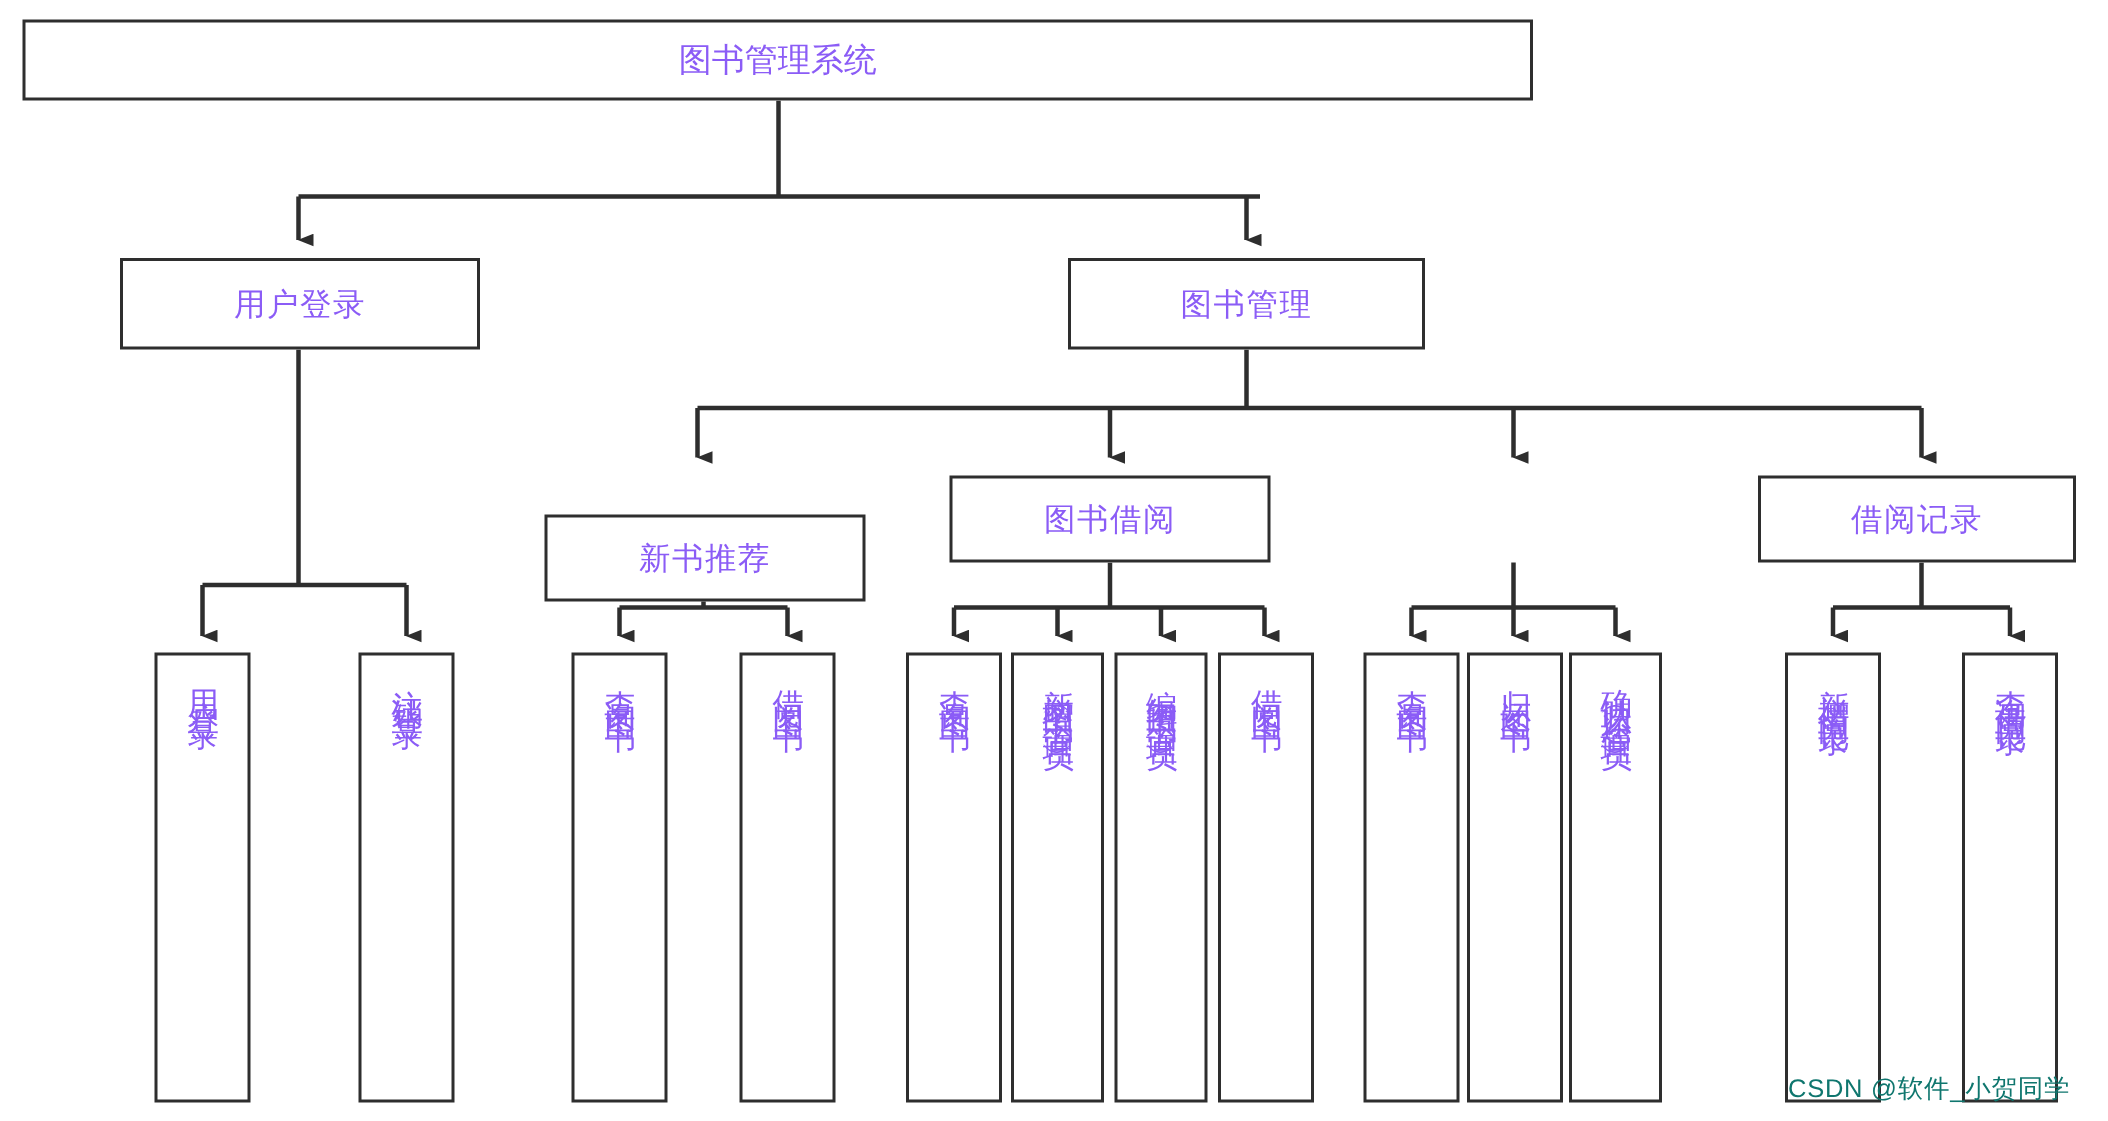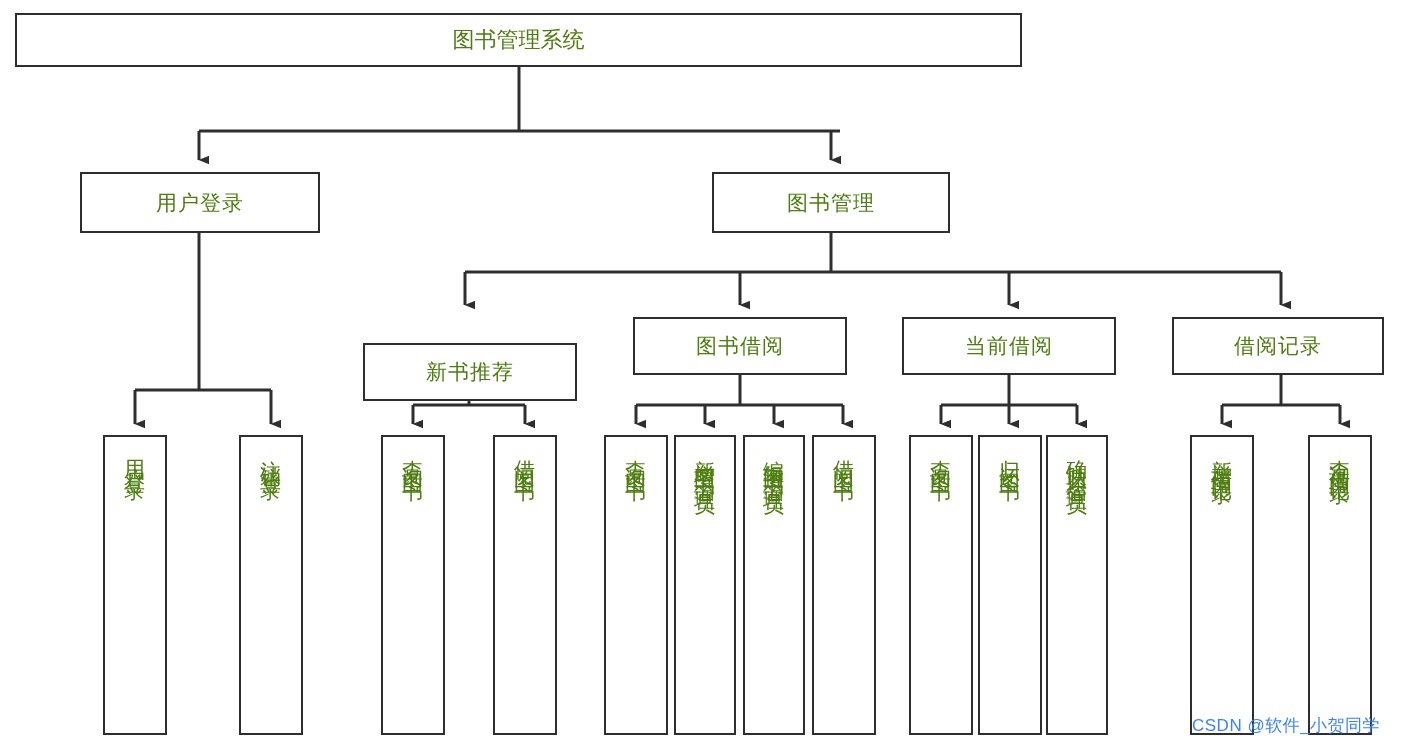--- a/index.html
+++ b/index.html
@@ -12,40 +12,40 @@
   }
   #wires{position:absolute;left:0;top:0;width:1405px;height:747px;}
   .node{
     position:absolute;
     box-sizing:border-box;
     border:2px solid #2e2e2e;
     background:#ffffff;
     display:flex;
     align-items:center;
     justify-content:center;
-    color:#4d7c0f;
+    color:#8b5cf6;
   }
   .node.horiz{font-size:21px;letter-spacing:1px;}
   .node.root{font-size:22px;}
   .node.vert{
     writing-mode:vertical-rl;
     text-orientation:upright;
     font-size:21px;
     letter-spacing:5px;
     padding-top:6px;
     line-height:1;
     justify-content:flex-start;
     align-items:center;
   }
   .node.vert.short{letter-spacing:7px;}
   .watermark{
     position:absolute;
     left:1192px;top:714px;
     font-size:17px;
-    color:#3b82f6;
+    color:#0f766e;
     white-space:nowrap;
     letter-spacing:0.5px;
     pointer-events:none;
   }
 </style>
 </head>
 <body>
 
 <div id="canvas">
 
@@ -109,23 +109,20 @@
   <div class="node horiz" style="left:712px;top:172px;width:238px;height:61px;">
     <span>图书管理</span>
   </div>
 
   <div class="node horiz" style="left:363px;top:317px;width:214px;height:58px;margin-top:26px;">
     <span>新书推荐</span>
   </div>
   <div class="node horiz" style="left:633px;top:317px;width:214px;height:58px;text-align:center;">
     <span>图书借阅</span>
   </div>
-  <div class="node horiz" style="left:902px;top:317px;width:214px;height:58px;">
-    <span>当前借阅</span>
-  </div>
   <div class="node horiz" style="left:1172px;top:317px;width:212px;height:58px;">
     <span>借阅记录</span>
   </div>
 
   <div class="node vert short" style="left:103px;top:435px;width:64px;height:300px;">
     <span>用户登录</span>
   </div>
   <div class="node vert short" style="left:239px;top:435px;width:64px;height:300px;">
     <span>注销登录</span>
   </div>

